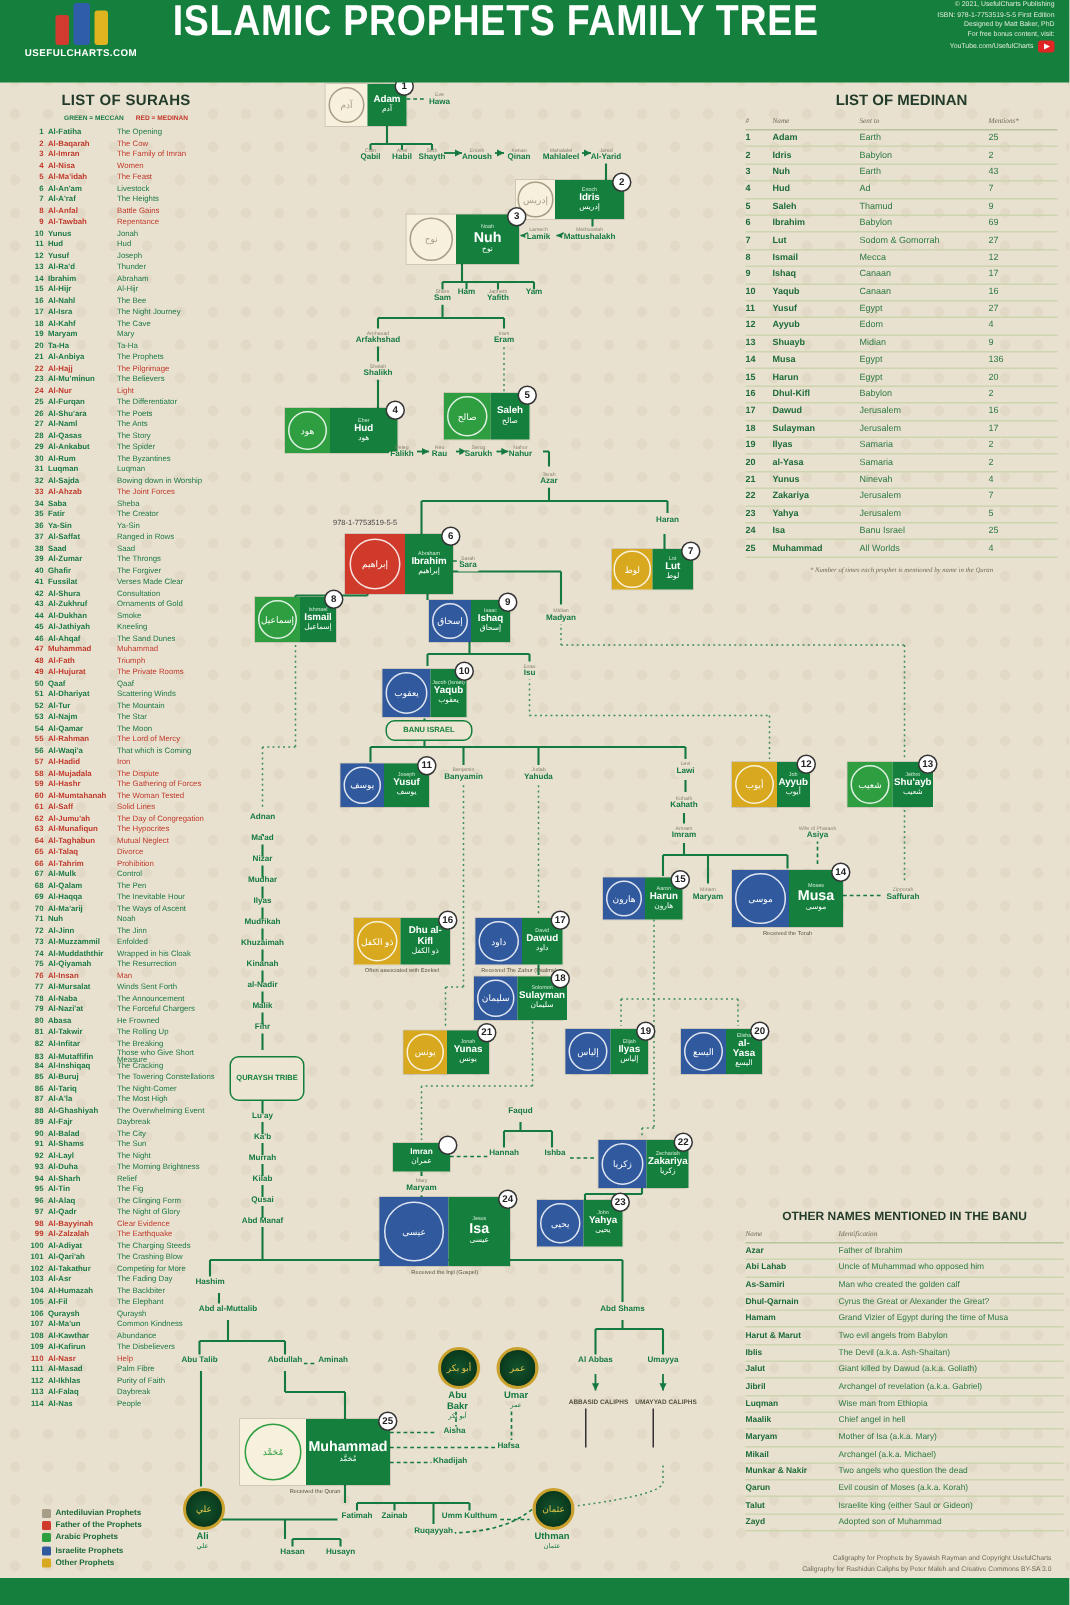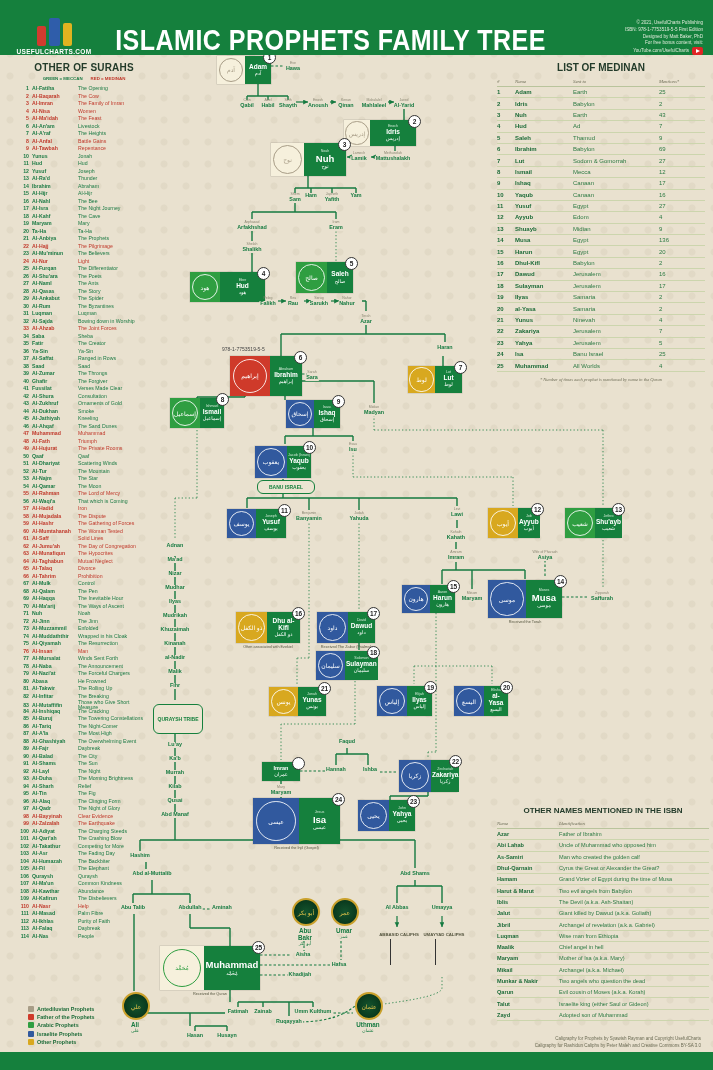--- a/index.html
+++ b/index.html
@@ -3,21 +3,21 @@
 <meta charset="utf-8">
 <style>
   html,body{margin:0;padding:0}
   body{width:713px;height:1070px;position:relative;overflow:hidden;
     font-family:"Liberation Sans", sans-serif;
     background:#e9e1cf;}
   .page{position:absolute;inset:0;
     background-image:radial-gradient(circle at 10px 10px, rgba(160,148,115,.10) 3px, transparent 4px);
     background-size:22px 22px;}
   
-  .hbar{position:absolute;left:0;top:0;width:713px;height:55px;background:#15803d;display:flex;align-items:flex-end;z-index:5}
+  .hbar{position:absolute;left:0;top:0;width:713px;height:55px;background:#15803d;display:flex;align-items:flex-start;z-index:5}
   .fbar{position:absolute;left:0;top:1052px;width:713px;height:18px;background:#15803d;z-index:5}
   .logo{width:108px;text-align:center}
   .bars{display:flex;align-items:flex-end;justify-content:center;gap:3px;height:30px}
   .bars i{display:block;border-radius:2px}
   .b1{width:9px;height:20px;background:#d23b2f}
   .b2{width:11px;height:28px;background:#2f5daa}
   .b3{width:9px;height:23px;background:#e0b320}
   .logotext{color:#fff;font-size:6.5px;font-weight:bold;letter-spacing:.3px;margin-top:2px}
   .htitle{flex:1;text-align:center;color:#fff;font-size:25px;font-weight:800;letter-spacing:.5px;transform:scaleY(1.15)}
   .hcred{width:150px;text-align:right;padding-right:10px;color:#dfe9d9;font-size:4.6px;line-height:1.45}
@@ -104,21 +104,21 @@
     <div class="hcred">
       <span>© 2021, UsefulCharts Publishing</span><br>
       <span>ISBN: 978-1-7753519-5-5 First Edition</span><br>
       <span>Designed by Matt Baker, PhD</span><br>
       <span>For free bonus content, visit:</span><br>
       <span>YouTube.com/UsefulCharts</span><span class="yt"></span>
     </div>
   </div>
 
   <div class="surahs">
-    <div class="stitle">OTHER OF SURAHS</div>
+    <div class="stitle">LIST OF SURAHS</div>
     <div class="slegend">
       <span class="lg">GREEN = MECCAN</span>
       <span class="lr">RED = MEDINAN</span>
     </div>
     <div>
 
     <div class="srow g">
           <span class="n">1</span>
           <span class="sn">Al-Fatiha</span>
           <span class="sm">The Opening</span>
@@ -849,21 +849,21 @@
           <span class="num">25</span>
           <span class="pn">Muhammad</span>
           <span>All Worlds</span>
           <span>4</span>
         </div>
       </div>
     <div class="pfoot">* Number of times each prophet is mentioned by name in the Quran</div>
   </div>
 
   <div class="otable">
-    <div class="otitle">OTHER NAMES MENTIONED IN THE ISBN</div>
+    <div class="otitle">OTHER NAMES MENTIONED IN THE BANU</div>
     <div class="ohead">
       <span>Name</span>
       <span>Identification</span>
     </div>
     <div>
 
     <div class="orow">
           <span class="on">Azar</span>
           <span>Father of Ibrahim</span>
         </div>

